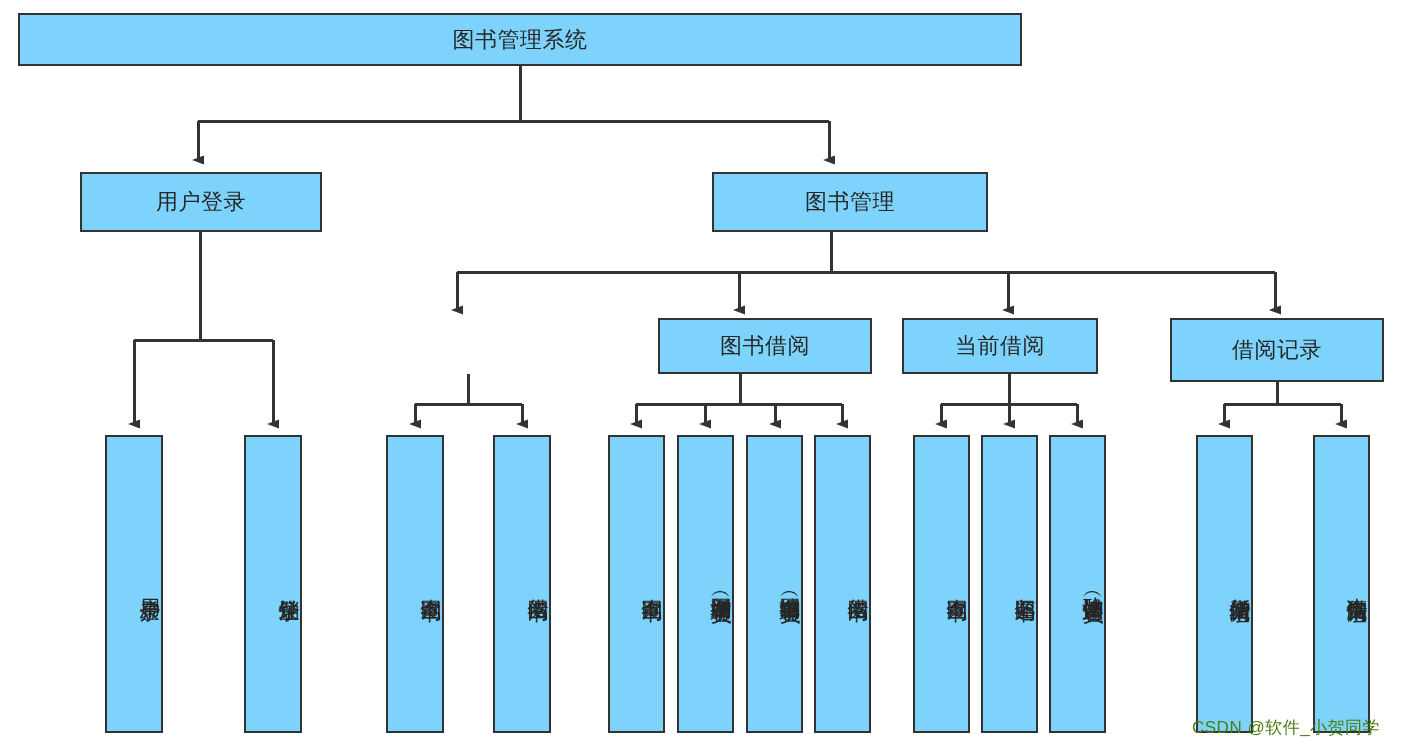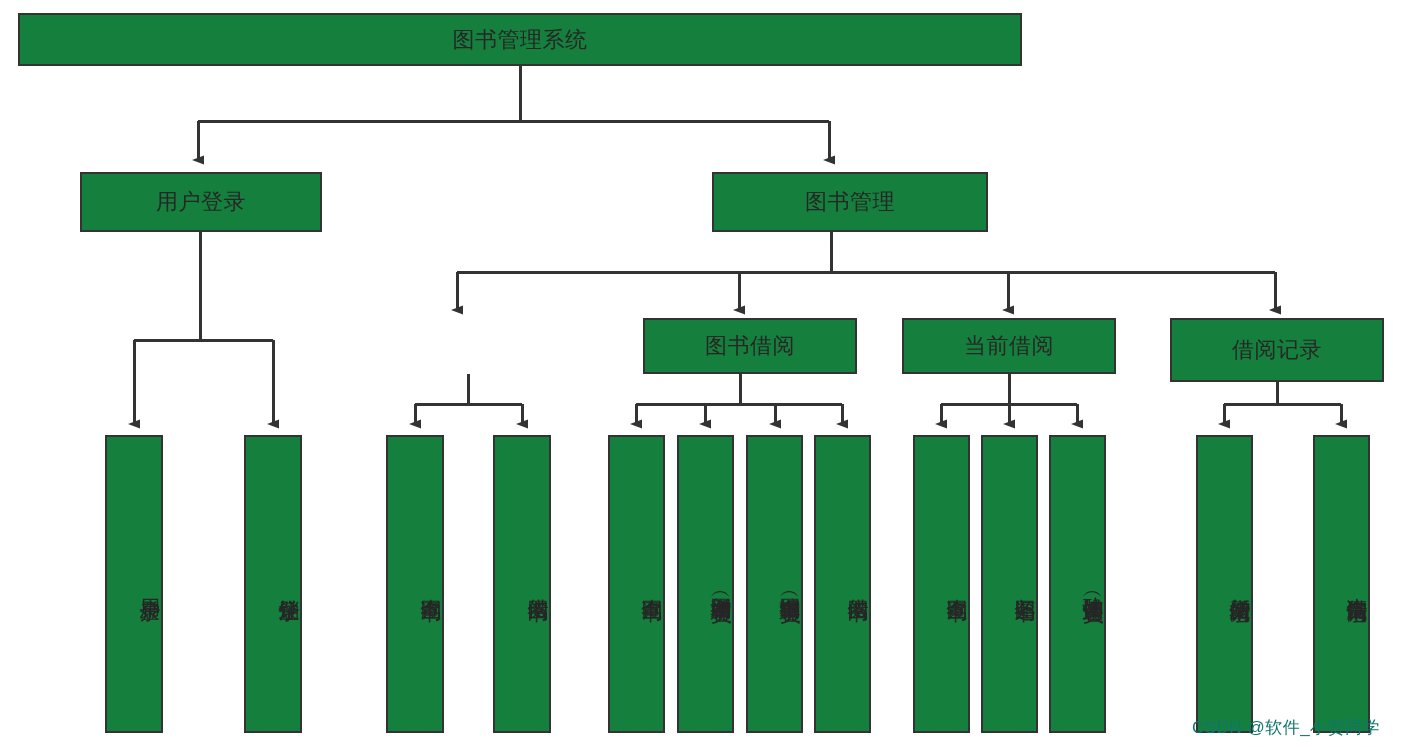--- a/index.html
+++ b/index.html
@@ -22,21 +22,21 @@
     left: 0;
     top: 0;
     width: 1405px;
     height: 747px;
     pointer-events: none;
   }
   .node {
     position: absolute;
     box-sizing: border-box;
     border: 2px solid #333333;
-    background: #15803d;
+    background: #7dd3fc;
     display: flex;
     align-items: center;
     justify-content: center;
     color: #262626;
   }
   .node.horiz {
     font-size: 22px;
     letter-spacing: 0.5px;
     white-space: nowrap;
   }
@@ -49,21 +49,21 @@
     padding: 6px 0;
     align-items: flex-start;
     justify-content: center;
   }
   .node.vert.topalign {
     align-items: flex-start;
   }
   .watermark {
     position: absolute;
     font-size: 17px;
-    color: #0f766e;
+    color: #4d7c0f;
     white-space: nowrap;
     letter-spacing: 0.5px;
   }
 </style>
 </head>
 <body>
 
 <div id="canvas">
 
   <svg id="wires" viewBox="0 0 1405 747">
@@ -117,23 +117,23 @@
     </g>
   </svg>
 
   <div class="node horiz" style="left:18px; top:13px; width:1004px; height:53px;">图书管理系统</div>
 
   <div class="node horiz" style="left:80px; top:172px; width:242px; height:60px;">用户登录</div>
 
   <div class="node horiz" style="left:712px; top:172px; width:276px; height:60px;">图书管理</div>
 
 
-  <div class="node horiz" style="left:643px; top:318px; width:214px; height:56px;">图书借阅</div>
+  <div class="node horiz" style="left:658px; top:318px; width:214px; height:56px;">图书借阅</div>
 
-  <div class="node horiz" style="left:902px; top:318px; width:214px; height:56px;">当前借阅</div>
+  <div class="node horiz" style="left:902px; top:318px; width:196px; height:56px;">当前借阅</div>
 
   <div class="node horiz" style="left:1170px; top:318px; width:214px; height:64px;">借阅记录</div>
 
   <div class="node vert" style="left:105px; top:435px; width:58px; height:298px;">用户登录</div>
 
   <div class="node vert" style="left:244px; top:435px; width:58px; height:298px;">注销登录</div>
 
   <div class="node vert" style="left:386px; top:435px; width:58px; height:298px;">查询图书</div>
 
   <div class="node vert" style="left:493px; top:435px; width:58px; height:298px;">借阅图书</div>

